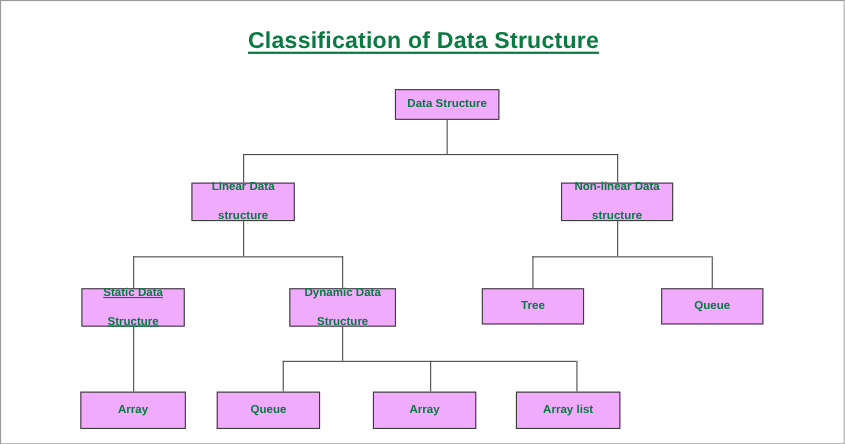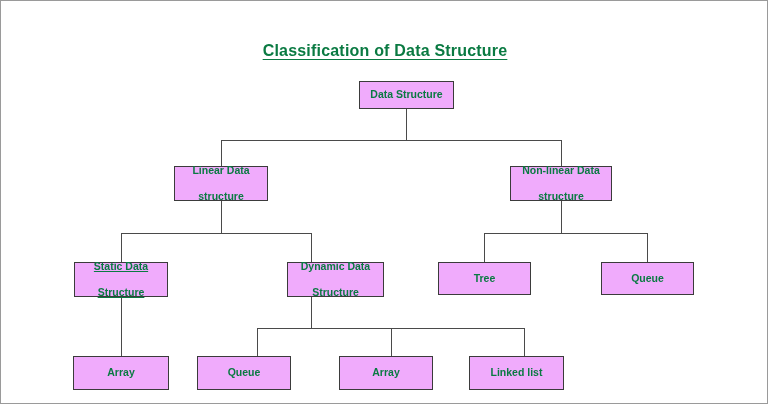--- a/index.html
+++ b/index.html
@@ -16,27 +16,26 @@
     box-sizing: border-box;
     overflow: hidden;
     font-family: "Liberation Sans", sans-serif;
   }
   #diagram-title {
     position: absolute;
     left: 0;
     top: 25px;
     width: 768px;
     text-align: center;
-    font-size: 16px;
+    font-size: 21px;
     font-weight: bold;
     color: #0a7a42;
     text-decoration: underline;
     text-underline-offset: 3px;
     letter-spacing: 0.2px;
-    margin-top: 16px;
   }
   .node {
     position: absolute;
     box-sizing: border-box;
     border: 1px solid #3b3b3b;
     background: #f0abfc;
     color: #0a7a42;
     font-size: 10.5px;
     font-weight: bold;
     line-height: 1.25;
@@ -94,21 +93,21 @@
   </div>
 
   <div class="node" style="left:509px; top:165px; width:102px; height:35px;">
     <span><span>Non-linear Data</span><br><span>structure</span></span>
   </div>
 
   <div class="node" style="left:73px; top:261px; width:94px; height:35px;text-decoration:underline;">
     <span><span>Static Data</span><br><span>Structure</span></span>
   </div>
 
-  <div class="node" style="left:262px; top:261px; width:97px; height:35px;margin-left:24px;">
+  <div class="node" style="left:262px; top:261px; width:97px; height:35px;">
     <span><span>Dynamic Data</span><br><span>Structure</span></span>
   </div>
 
   <div class="node" style="left:437px; top:261px; width:93px; height:33px;">
     <span>Tree</span>
   </div>
 
   <div class="node" style="left:600px; top:261px; width:93px; height:33px;">
     <span>Queue</span>
   </div>
@@ -119,16 +118,16 @@
 
   <div class="node" style="left:196px; top:355px; width:94px; height:34px;">
     <span>Queue</span>
   </div>
 
   <div class="node" style="left:338px; top:355px; width:94px; height:34px;">
     <span>Array</span>
   </div>
 
   <div class="node" style="left:468px; top:355px; width:95px; height:34px;">
-    <span>Linked list</span>
+    <span>Array list</span>
   </div>
 
 </div>
 
 </body></html>

